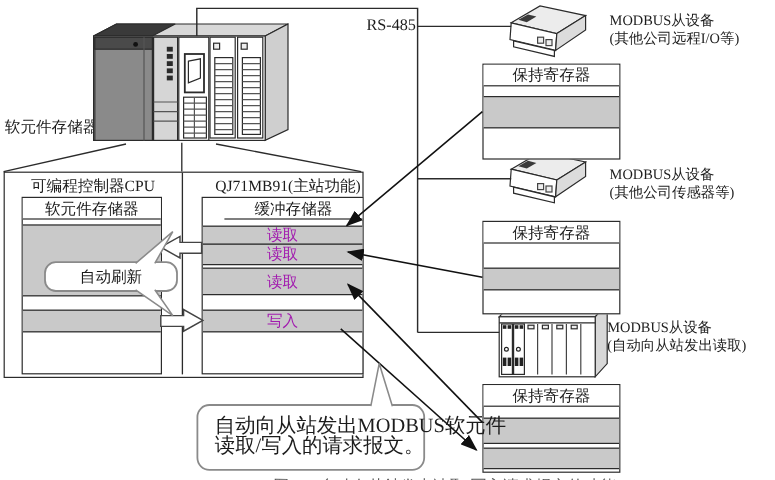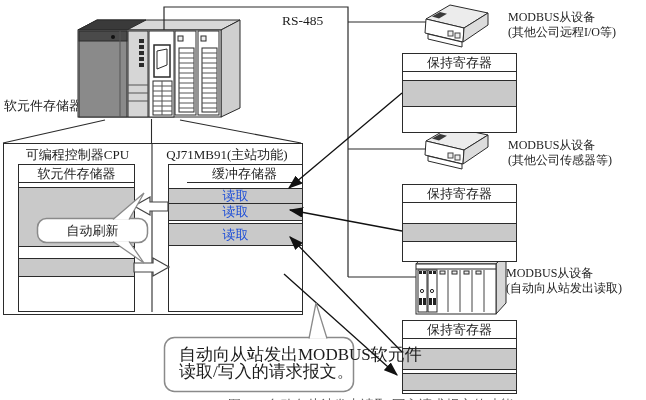--- a/index.html
+++ b/index.html
@@ -11,21 +11,21 @@
   .lbl{font-size:12px;line-height:15px;white-space:nowrap;}
   
   .obox{border:1.4px solid #2b2b2b;background:#fff;z-index:2;}
   .coltitle{font-size:13px;text-align:center;z-index:3;white-space:nowrap;}
   
   .ibox{border:1.4px solid #2b2b2b;background:#fff;z-index:2;}
   .ibox .hd{height:17px;line-height:17px;border-bottom:1.4px solid #2b2b2b;
             text-align:center;font-size:13px;background:#fff;font-family:Liberation Serif, serif;}
   .grow{position:absolute;left:0;right:0;background:#c9c9c9;
         border-top:1px solid #2b2b2b;border-bottom:1px solid #2b2b2b;
-        text-align:center;font-size:13px;color:#1d4ed8;}
+        text-align:center;font-size:13px;color:#a21caf;}
   svg.icon{position:absolute;z-index:1;}
   #overlay{position:absolute;left:0;top:0;z-index:5;pointer-events:none;}
   .bubbletext{position:absolute;z-index:7;font-size:13px;text-align:center;white-space:nowrap;}
   .note{z-index:7;font-size:17px;line-height:17px;text-align:left;white-space:nowrap;}
   .caption{z-index:2;font-size:13px;height:5px;overflow:hidden;color:#555;letter-spacing:.5px;white-space:nowrap;}
 </style>
 </head>
 <body>
 
 <div id="stage">
@@ -64,38 +64,39 @@
       <path d="M109,50h15 M109,55h15 M109,60h15 M109,65h15 M109,70h15 M109,75h15 M109,80h15 M109,85h15 M109,90h15 M109,95h15 M109,100h15 M109,105h15" stroke="#555"></path>
       <rect x="128" y="28" width="21" height="84" fill="#ffffff"></rect>
       <rect x="131" y="33" width="5" height="5" fill="#eee"></rect>
       <rect x="132" y="45" width="15" height="64" fill="#ffffff"></rect>
       <path d="M132,50h15 M132,55h15 M132,60h15 M132,65h15 M132,70h15 M132,75h15 M132,80h15 M132,85h15 M132,90h15 M132,95h15 M132,100h15 M132,105h15" stroke="#555"></path>
     </g>
   </svg>
 
   <div class="abs lbl" style="left:4px;top:98px;width:76px;font-size:13px;">软元件存储器</div>
 
-  <div class="abs" style="left:282px;top:13px;width:50px;text-align:left;font-size:13.5px;z-index:3;">RS-485</div>
+  <div class="abs" style="left:301px;top:13px;width:50px;text-align:center;font-size:13.5px;z-index:3;">RS-485</div>
 
   <div class="abs obox" style="left:3px;top:143px;width:298px;height:170px;"></div>
 
   <div class="abs coltitle" style="left:3px;top:146px;width:149px;">可编程控制器CPU</div>
-  <div class="abs coltitle" style="left:152px;top:146px;width:150px;">QJ71MB91(主站功能)</div>
+  <div class="abs coltitle" style="left:165px;top:146px;width:150px;">QJ71MB91(主站功能)</div>
 
   <div class="abs ibox" style="left:18px;top:164px;width:115px;height:146px;">
     <div class="hd">软元件存储器</div>
     <div class="grow" style="top:22px;height:58px;"></div>
     <div class="grow" style="top:93px;height:17px;"></div>
   </div>
 
   <div class="abs ibox" style="left:168px;top:164px;width:115px;height:146px;padding-left:18px;">
     <div class="hd">缓冲存储器</div>
     <div class="grow" style="top:23px;height:14px;line-height:14px;">读取</div>
     <div class="grow" style="top:38px;height:16px;line-height:16px;">读取</div>
     <div class="grow" style="top:58px;height:21px;line-height:21px;">读取</div>
+    <div class="grow" style="top:93px;height:17px;line-height:17px;">写入</div>
   </div>
 
   <svg class="icon" style="left:420px;top:1px;" width="72" height="50" viewBox="0 0 72 50">
     <g stroke="#2b2b2b" stroke-width="1" fill="none">
       <polygon points="6,18 30,4 68,12 44,27" fill="#ececec"></polygon>
       <polygon points="12,15.5 20,11 27,12.8 19,17.5" fill="#3a3a3a" stroke="none"></polygon>
       <polygon points="6,18 44,27 43,41 5,32" fill="#ffffff"></polygon>
       <polygon points="44,27 68,12 68,24 43,41" fill="#dcdcdc"></polygon>
       <polygon points="8,33 42,41 42,46 8,38" fill="#ffffff"></polygon>
       <rect x="28" y="30" width="5" height="5" fill="#eeeeee" stroke="#444"></rect>

